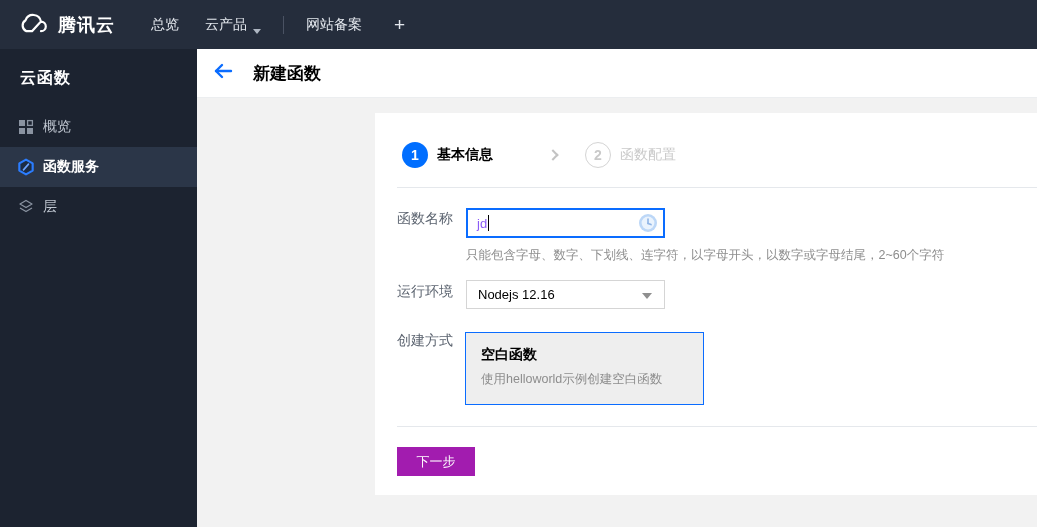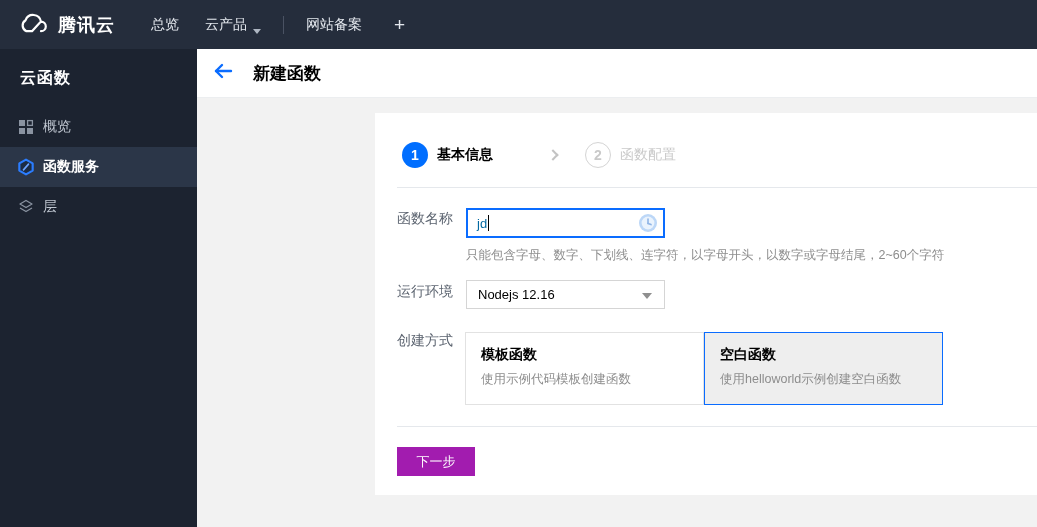--- a/index.html
+++ b/index.html
@@ -52,21 +52,21 @@
   .step-chevron{width:8px;height:8px;border-top:2px solid #c3c3c3;border-right:2px solid #c3c3c3;
                 transform:rotate(45deg);margin:0 28px 0 56px;}
   .divider{position:absolute;left:22px;right:0;height:1px;background:#e5e8ec;}
   .div1{top:74px;} .div2{top:313px;}
 
   .f-label{position:absolute;left:22px;font-size:14px;color:#5c6470;}
   .lbl-name{top:97px;} .lbl-runtime{top:170px;} .lbl-method{top:219px;text-align:right;}
 
   .name-input{position:absolute;left:91px;top:95px;width:199px;height:30px;background:#fff;
               border:2px solid #0a6cff;display:flex;align-items:center;padding-left:9px;cursor:text;}
-  .name-input .val{font-size:13px;color:#0369a1;}
+  .name-input .val{font-size:13px;color:#8b5cf6;}
   .text-cursor{width:1px;height:16px;background:#000;margin-left:1px;}
   .clock-badge{position:absolute;right:5px;top:3px;width:20px;height:20px;cursor:pointer;}
 
   .help-text{position:absolute;left:91px;top:134px;font-size:12.5px;color:#8d8d8d;white-space:nowrap;}
 
   .runtime-select{position:absolute;left:91px;top:167px;width:199px;height:29px;background:#fff;
                   border:1px solid #d5d5d5;display:flex;align-items:center;padding-left:11px;cursor:pointer;}
   .runtime-select .val{font-size:13px;color:#000;}
   .select-caret{position:absolute;right:12px;top:12px;width:0;height:0;border-left:5px solid transparent;
                 border-right:5px solid transparent;border-top:6px solid #8f8f8f;}
@@ -184,24 +184,20 @@
       <div class="help-text">只能包含字母、数字、下划线、连字符，以字母开头，以数字或字母结尾，2~60个字符</div>
 
       <div class="f-label lbl-runtime">运行环境</div>
       <div class="runtime-select">
         <span class="val">Nodejs 12.16</span>
         <span class="select-caret"></span>
       </div>
 
       <div class="f-label lbl-method">创建方式</div>
       <div class="method-cards">
-        <div class="m-card">
-          <div class="m-title">模板函数</div>
-          <div class="m-desc">使用示例代码模板创建函数</div>
-        </div>
         <div class="m-card selected">
           <div class="m-title">空白函数</div>
           <div class="m-desc">使用helloworld示例创建空白函数</div>
         </div>
       </div>
 
       <div class="divider div2"></div>
       <button class="next-btn">下一步</button>
 
     </div>

